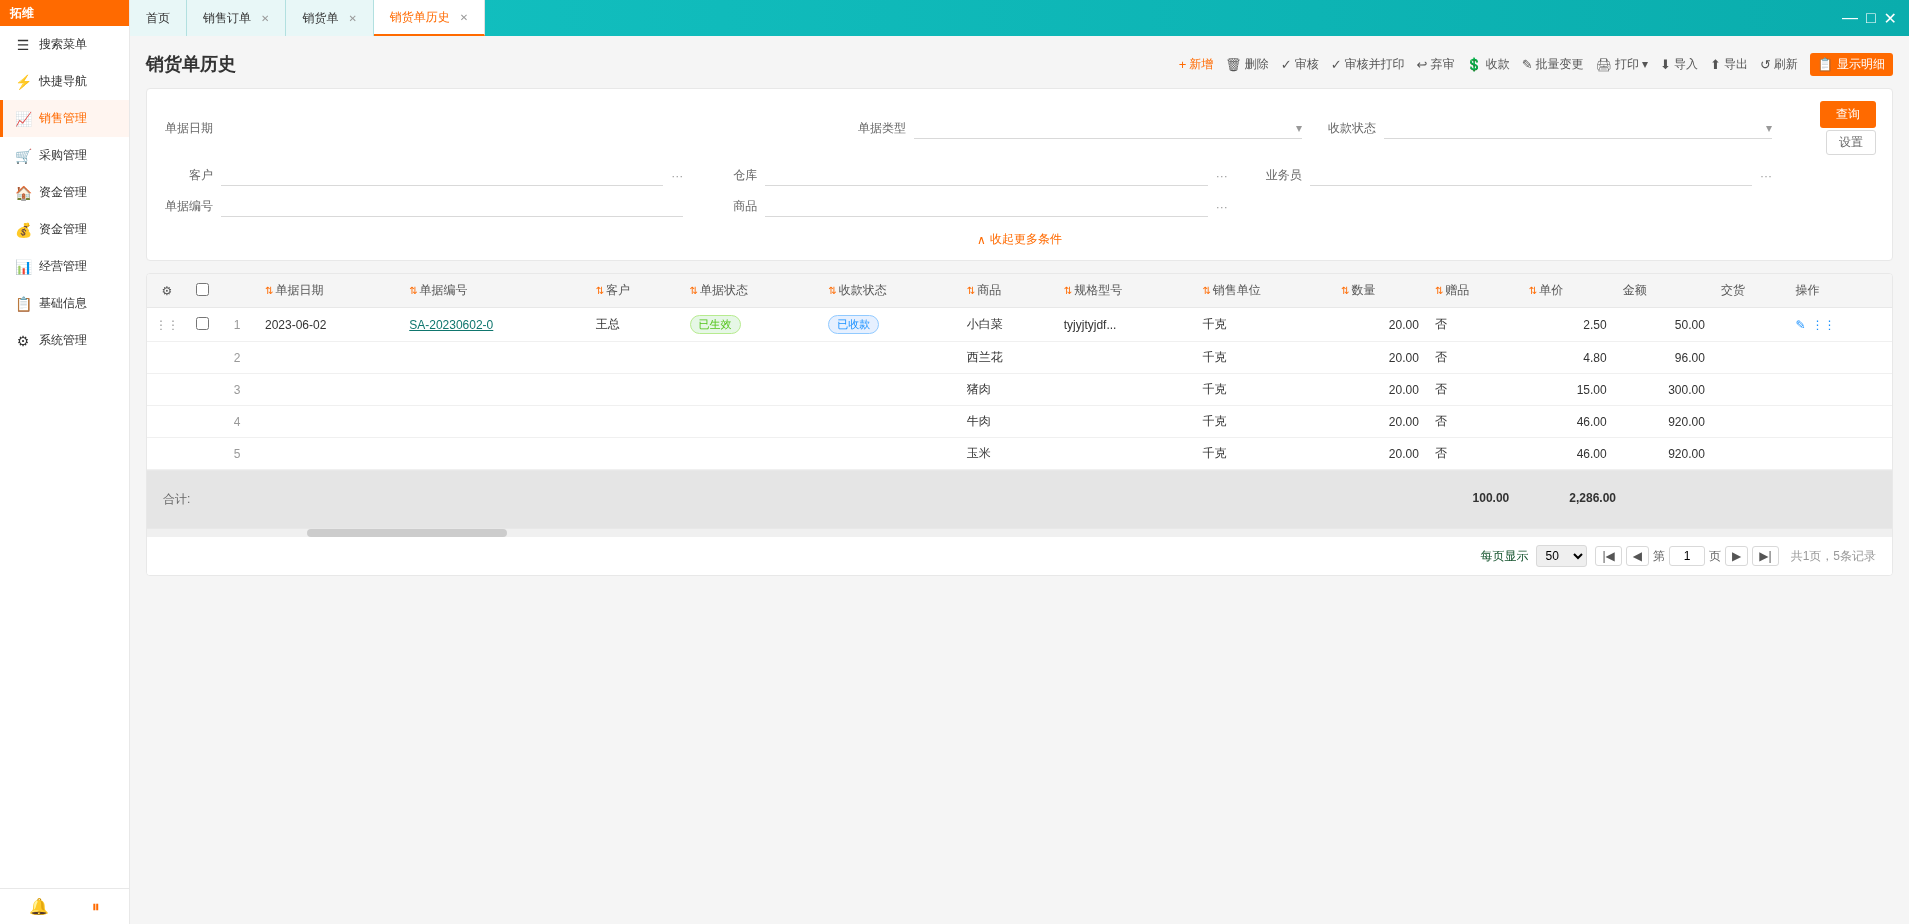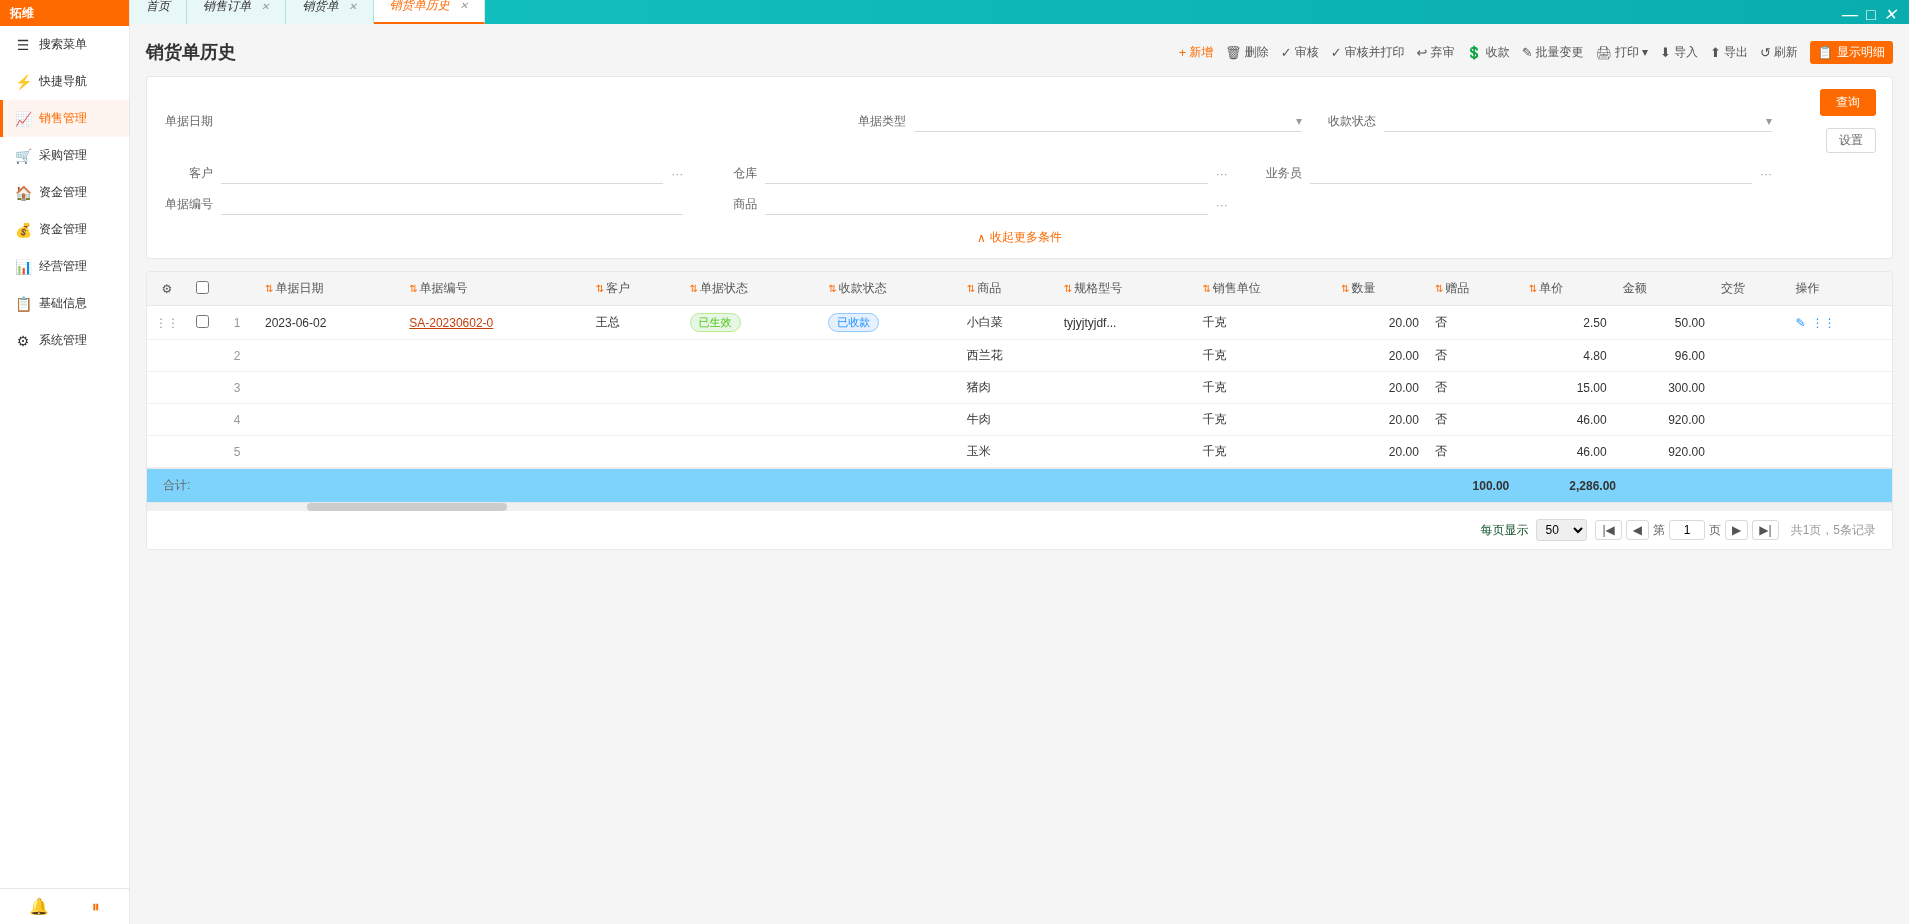--- a/index.html
+++ b/index.html
@@ -189,21 +189,21 @@
       align-items: center;
       justify-content: center;
       color: #ff6a00;
       cursor: pointer;
       padding: 4px 0 0;
       font-size: 12px;
     }
     .search-action-col {
       display: flex;
       flex-direction: column;
-      gap: 12px;
+      gap: 2px;
       align-items: flex-end;
       min-width: 80px;
     }
     .btn-query {
       background: #ff6a00;
       color: #fff;
       border: none;
       border-radius: 3px;
       padding: 5px 16px;
       cursor: pointer;
@@ -251,27 +251,27 @@
     .data-table .col-check { width: 30px; text-align: center; }
     .data-table .col-gear { width: 36px; text-align: center; }
     .status-badge {
       display: inline-block;
       padding: 1px 8px;
       border-radius: 10px;
       font-size: 11px;
     }
     .badge-green { background: #e6f7e6; color: #52c41a; border: 1px solid #b7eb8f; }
     .badge-blue { background: #e6f0ff; color: #1890ff; border: 1px solid #91caff; }
-    .link-text { color: #c2410c; cursor: pointer; text-decoration: underline; }
+    .link-text { color: #0f766e; cursor: pointer; text-decoration: underline; }
     .table-footer {
       display: flex;
-      align-items: center;
-      background: #7dd3fc;
+      align-items: flex-start;
+      background: #e5e5e5;
       border-top: 1px solid #e8e8e8;
-      padding: 8px 16px;
+      padding: 20px 16px;
     }
     .footer-total-label { color: #666; min-width: 40px; }
     .footer-amount { color: #333; font-weight: bold; }
 
     
     .pagination-bar {
       display: flex;
       align-items: center;
       justify-content: flex-end;
       padding: 8px 16px;
@@ -372,21 +372,21 @@
   </div>
 
   <div class="sidebar-bottom">
     <span style="cursor:pointer;color:#ff6a00;font-size:16px;">🔔</span>
     <span style="cursor:pointer;color:#ff6a00;font-size:16px;">⏸</span>
   </div>
 </div>
 
 <div class="main">
 
-  <div style="background: linear-gradient(90deg, #13c2c2 0%, #0aadad 100%); height: 24px; display:flex; align-items:flex-end;font-style:italic;">
+  <div style="background: linear-gradient(90deg, #13c2c2 0%, #0aadad 100%); height: 36px; display:flex; align-items:center;">
     <div class="tab" style="background:#e8f7f7; color:#333; border-right:1px solid #b2e0e0;">
       <span>首页</span>
     </div>
     <div class="tab" style="background:#e8f7f7; color:#333; border-right:1px solid #b2e0e0;">
       <span>销售订单</span>
       <span class="tab-close">✕</span>
     </div>
     <div class="tab" style="background:#e8f7f7; color:#333; border-right:1px solid #b2e0e0;">
       <span>销货单</span>
       <span class="tab-close">✕</span>

